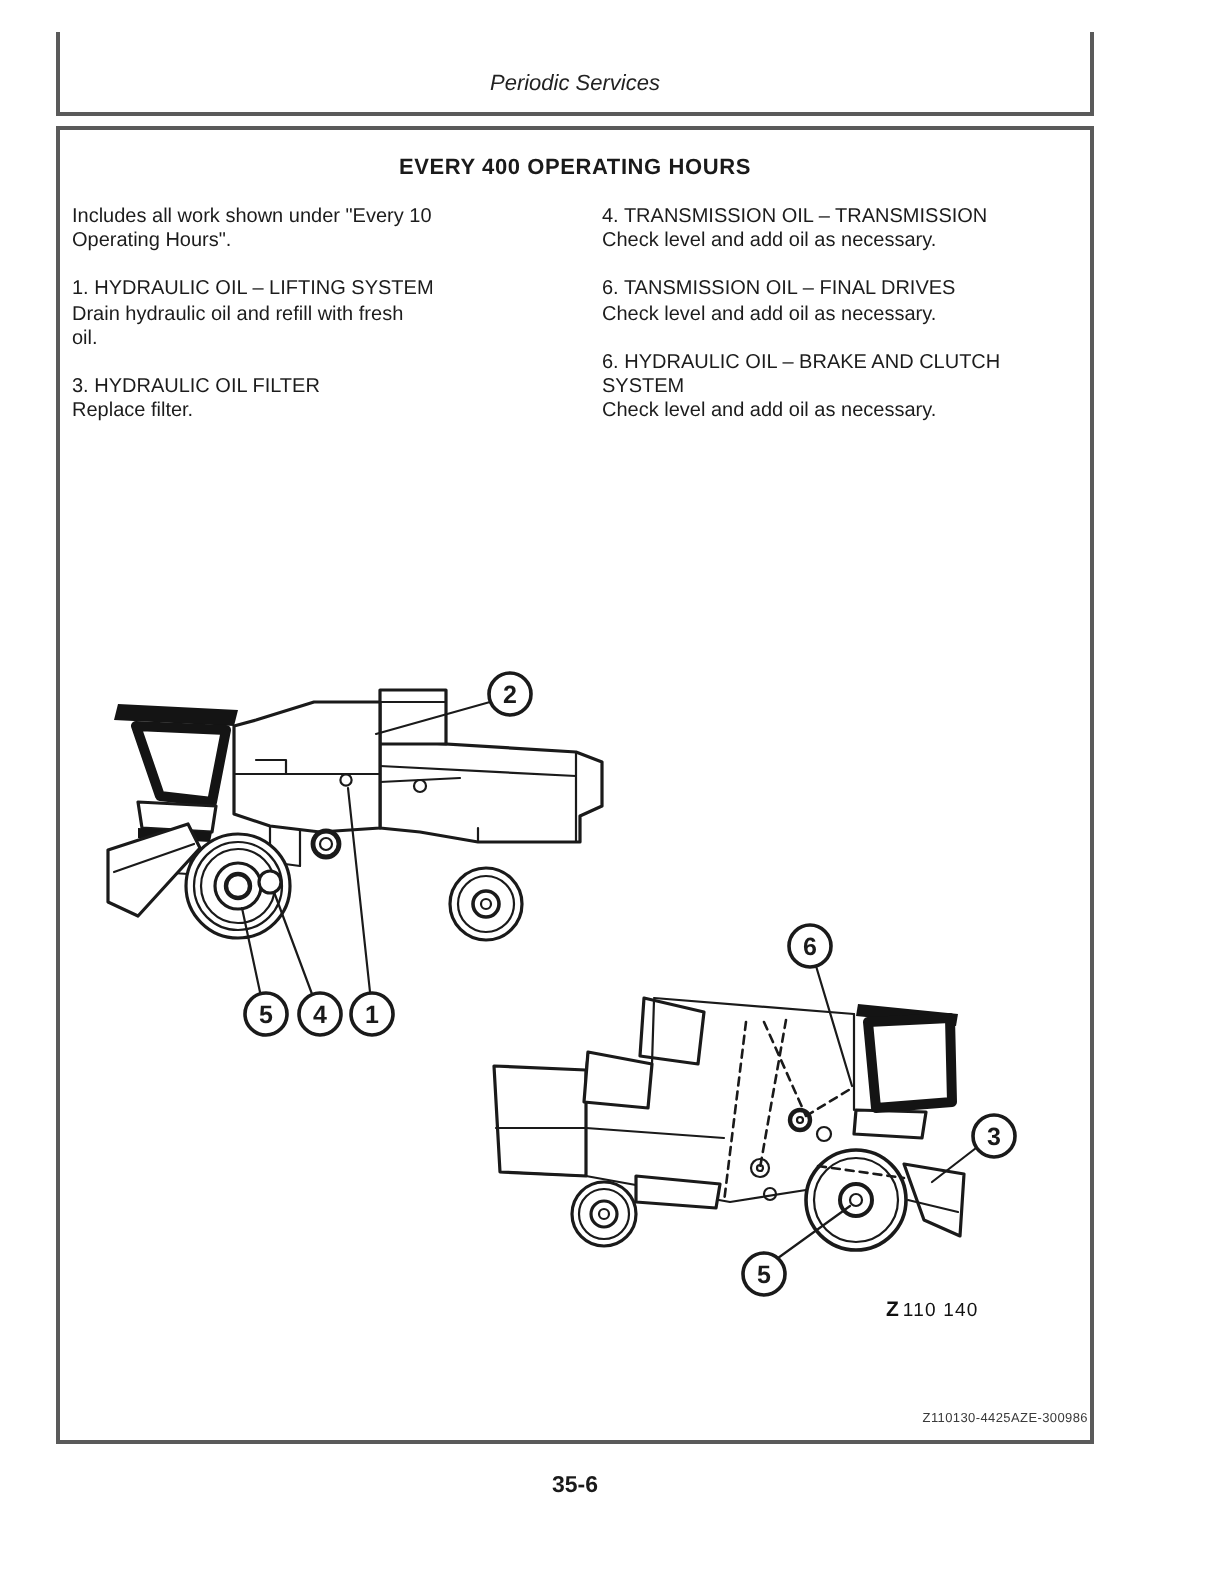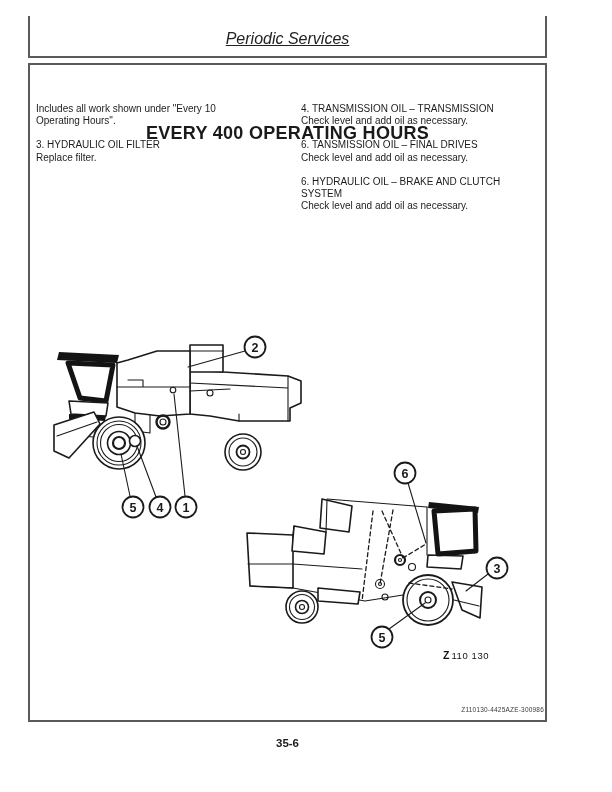--- a/index.html
+++ b/index.html
@@ -7,28 +7,28 @@
   .page {
     position:relative; width:612px; height:792px; background:#ffffff;
     font-family:"Liberation Sans", sans-serif; color:#1a1a1a; overflow:hidden;
     margin:0 auto;
   }
   .header-frame {
     position:absolute; left:28px; top:16px; width:519px; height:42px;
     border-left:2px solid #5a5a5a; border-right:2px solid #5a5a5a; border-bottom:2px solid #5a5a5a;
     display:flex; align-items:flex-end; justify-content:center; padding-bottom:8px;
   }
-  .running-header { font-style:italic; font-size:16px; color:#222;text-decoration:underline; }
+  .running-header { font-style:italic; font-size:11px; color:#222; }
   .content-frame {
     position:absolute; left:28px; top:63px; width:519px; height:659px;
     border:2px solid #5a5a5a;
   }
   .section-title {
     position:absolute; top:13px; left:0; right:0; text-align:center;
-    font-size:18px; font-weight:bold; letter-spacing:0.3px;margin-top:45px;
+    font-size:11px; font-weight:bold; letter-spacing:0.3px;
   }
   .columns { position:absolute; top:38px; left:6px; display:flex; }
   .col { font-size:10px; line-height:12.4px; color:#1c1c1c; }
   .col-left  { width:258px; }
   .col-right { width:236px; margin-left:7px; }
   .para { margin:0 0 11.5px 0; white-space:pre-line; }
   .fig { position:absolute; pointer-events:none; }
   .fig1 { left:40px; top:325px; }
   .fig2 { left:230px; top:455px; }
   svg .ln { stroke:#1a1a1a; fill:none; stroke-width:1.6; stroke-linejoin:round; stroke-linecap:round; }
@@ -62,20 +62,23 @@
     <div class="running-header">Periodic Services</div>
   </div>
 
   <div class="content-frame">
     <div class="section-title">EVERY 400 OPERATING HOURS</div>
 
     <div class="columns">
       <div class="col col-left">
         <p class="para">Includes all work shown under "Every 10
 Operating Hours".</p>
+        <p class="para">1. HYDRAULIC OIL – LIFTING SYSTEM
+Drain hydraulic oil and refill with fresh
+oil.</p>
         <p class="para">3. HYDRAULIC OIL FILTER
 Replace filter.</p>
       </div>
       <div class="col col-right">
         <p class="para">4. TRANSMISSION OIL – TRANSMISSION
 Check level and add oil as necessary.</p>
         <p class="para">6. TANSMISSION OIL – FINAL DRIVES
 Check level and add oil as necessary.</p>
         <p class="para">6. HYDRAULIC OIL – BRAKE AND CLUTCH
 SYSTEM
@@ -207,20 +210,20 @@
       <circle class="callout-circle" cx="267" cy="113" r="10.5"></circle>
       <text class="callout-num" x="267" y="117.5">3</text>
     </g>
     <g>
       <circle class="callout-circle" cx="152" cy="182" r="10.5"></circle>
       <text class="callout-num" x="152" y="186.5">5</text>
     </g>
   </svg>
 
   <div class="figure-caption">
-    <span class="cap-z">Z</span><span>110 130</span>
+    <span class="cap-z">Z</span><span>110 140</span>
   </div>
 
   <div class="image-code">Z110130-4425AZE-300986</div>
 
   <div class="page-number">35-6</div>
 
 </div>
 
 </body></html>

